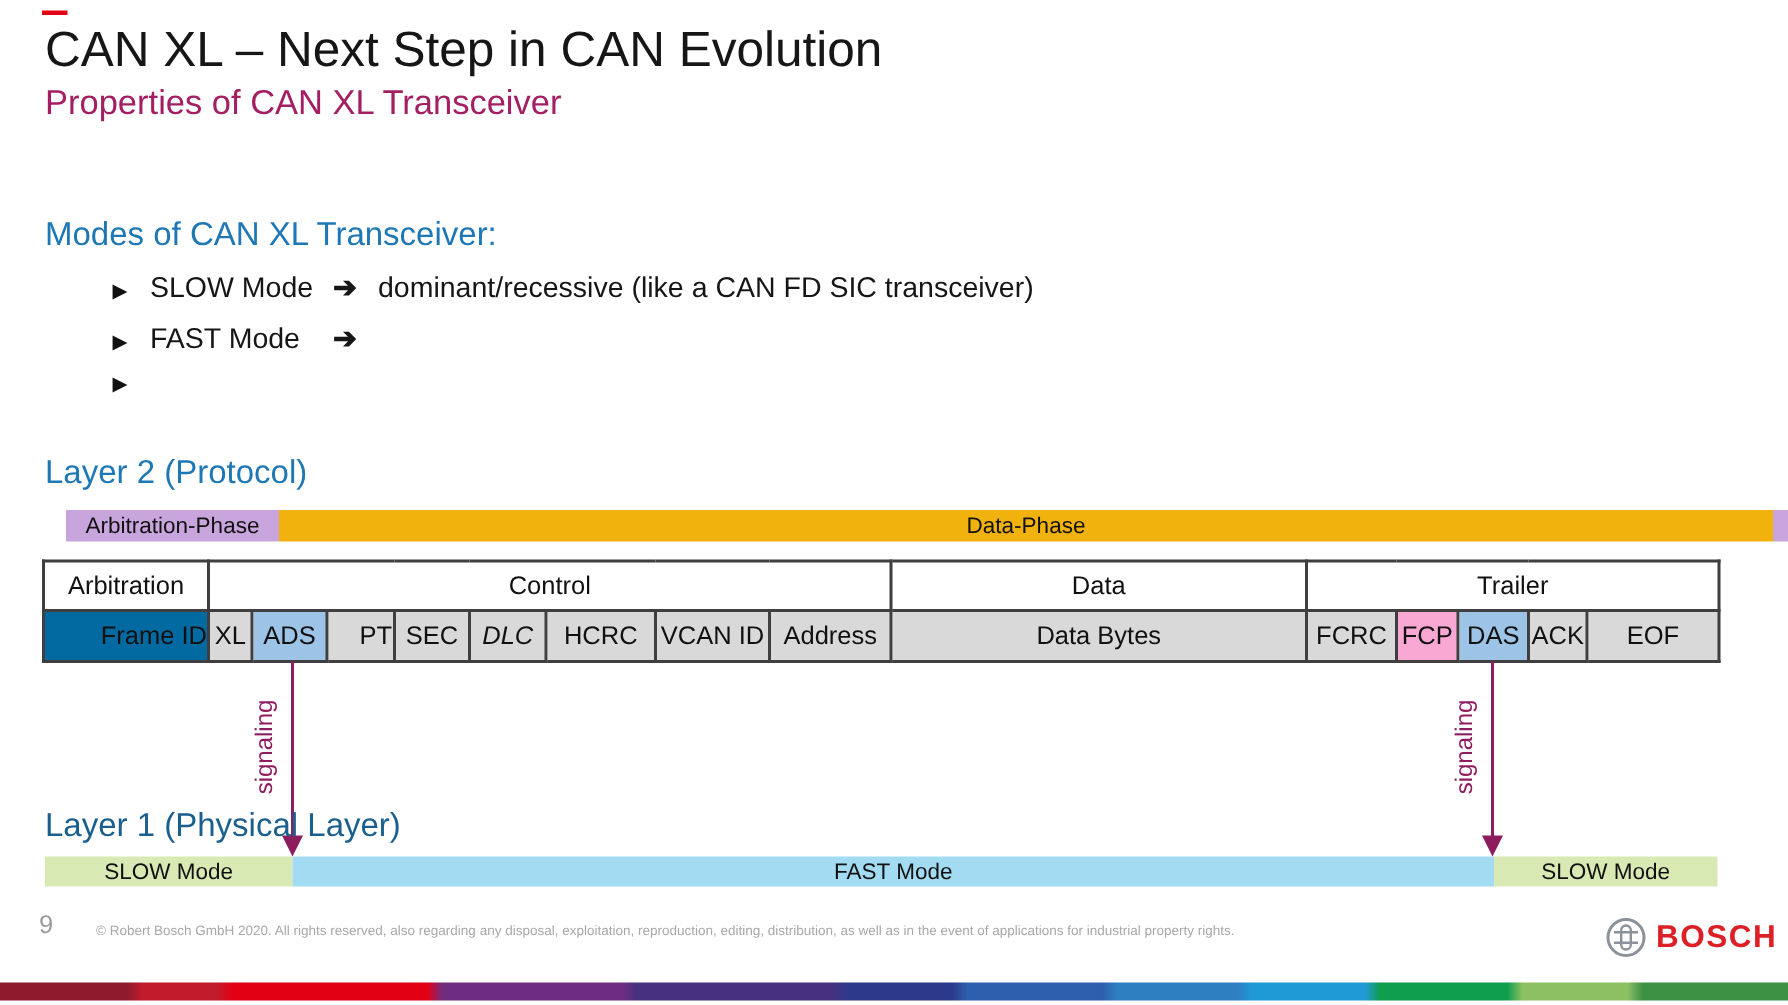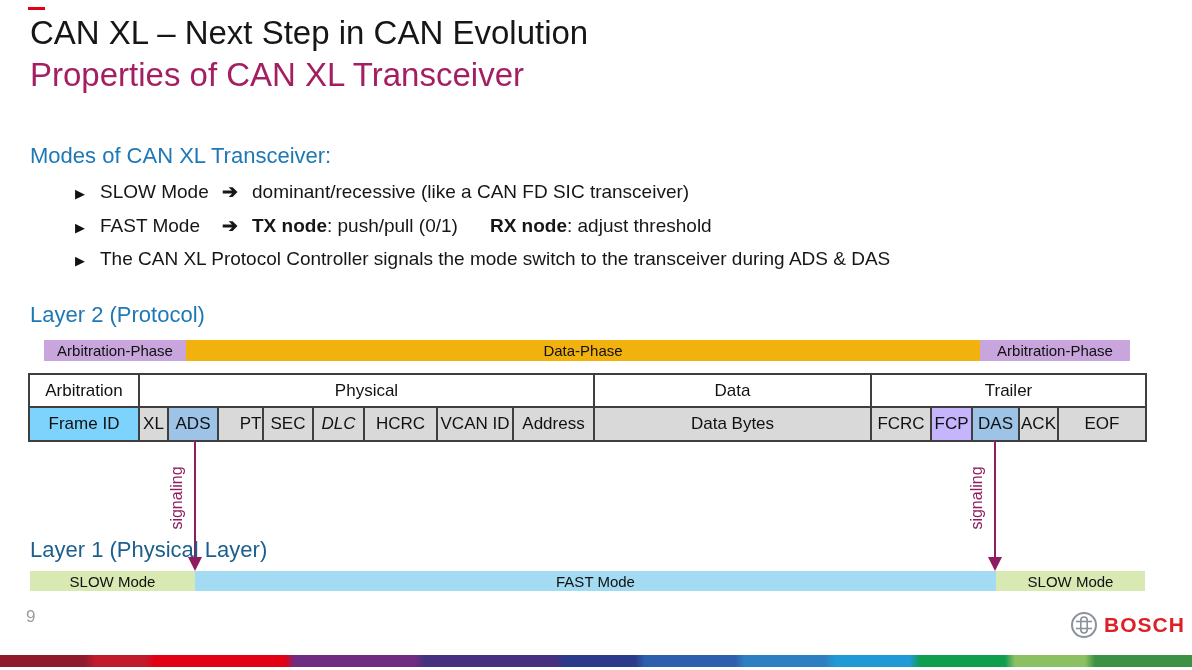--- a/index.html
+++ b/index.html
@@ -5,21 +5,21 @@
   * { margin:0; padding:0; box-sizing:border-box; }
   html,body { width:1192px; height:670px; }
   body {
     position:relative; background:#ffffff; overflow:hidden;
     font-family:"Liberation Sans", sans-serif; color:#161616;
   }
   .accent-dash { position:absolute; left:28px; top:7px; width:17px; height:3px; background:#e20015; }
 
   .title-block { position:absolute; left:30px; top:12px; }
   .title { font-size:33px; line-height:1.28; color:#161616; }
-  .subtitle { font-size:33px; line-height:1.28; color:#a41e62; }
+  .subtitle { font-size:23px; line-height:1.28; color:#a41e62; }
 
   .section-heading { position:absolute; font-size:22px; color:#1e78b5; }
   #modes-heading { left:30px; top:143px; }
   #layer2-heading { left:30px; top:302px; }
   #layer1-heading { left:30px; top:537px; color:#1a5f8e; }
 
   .bullets { position:absolute; left:75px; top:180px; width:1100px; }
   .bullet-row { display:flex; align-items:baseline; height:34px; font-size:19px; }
   .bullet-marker { width:25px; font-size:13px; color:#111; }
   .bullet-label { width:122px; }
@@ -81,33 +81,31 @@
   <div class="bullet-row">
     <span class="bullet-marker">▶</span>
     <span class="bullet-label">SLOW Mode</span>
     <span class="bullet-arrow">➔</span>
     <span>dominant/recessive (like a CAN FD SIC transceiver)</span>
   </div>
   <div class="bullet-row">
     <span class="bullet-marker">▶</span>
     <span class="bullet-label">FAST Mode</span>
     <span class="bullet-arrow">➔</span>
-    <span><span class="bold">TX node</span><span>: push/pull (0/1)</span><span class="rx-gap"></span><span class="bold">RX node</span><span>: adjust threshold</span></span>
   </div>
   <div class="bullet-row">
     <span class="bullet-marker">▶</span>
-    <span>The CAN XL Protocol Controller signals the mode switch to the transceiver during ADS &amp; DAS</span>
   </div>
 </div>
 
 <div class="section-heading" id="layer2-heading">Layer 2 (Protocol)</div>
 
 <div class="segbar" id="phase-bar">
   <div class="seg" style="width: 142px; background: rgb(201, 165, 221);">Arbitration-Phase</div>
-  <div class="seg" style="width: 794px; background: rgb(242, 178, 13);">Data-Phase</div>
+  <div class="seg" style="width: 996px; background: rgb(242, 178, 13);">Data-Phase</div>
   <div class="seg" style="width: 150px; background: rgb(201, 165, 221);">Arbitration-Phase</div>
 </div>
 
 <table id="frame-format-table">
   <colgroup>
       <col style="width: 110px;">
       <col style="width: 29px;">
       <col style="width: 50px;">
       <col style="width: 45px;">
       <col style="width: 50px;">
@@ -118,37 +116,37 @@
       <col style="width: 277px;">
       <col style="width: 60px;">
       <col style="width: 41px;">
       <col style="width: 47px;">
       <col style="width: 39px;">
       <col style="width: 88px;">
     </colgroup>
   <tbody>
       <tr class="grp-row">
         <td colspan="1" class="grp">Arbitration</td>
-        <td colspan="8" class="grp">Physical</td>
+        <td colspan="8" class="grp">Control</td>
         <td colspan="1" class="grp">Data</td>
         <td colspan="5" class="grp">Trailer</td>
       </tr>
   <tr class="fld-row">
-        <td class="fld" style="background: #7dd3fc;">Frame ID</td>
+        <td class="fld" style="background: #0369a1; text-align: right;">Frame ID</td>
         <td class="fld" style="background: rgb(217, 217, 217);">XL</td>
         <td class="fld" style="background: rgb(157, 195, 230);">ADS</td>
         <td class="fld" style="background: rgb(217, 217, 217); padding-left: 20px;">PT</td>
         <td class="fld" style="background: rgb(217, 217, 217);">SEC</td>
         <td class="fld" style="background: rgb(217, 217, 217); font-style: italic;">DLC</td>
         <td class="fld" style="background: rgb(217, 217, 217);">HCRC</td>
         <td class="fld" style="background: rgb(217, 217, 217);">VCAN ID</td>
         <td class="fld" style="background: rgb(217, 217, 217);">Address</td>
         <td class="fld" style="background: rgb(217, 217, 217);">Data Bytes</td>
         <td class="fld" style="background: rgb(217, 217, 217);">FCRC</td>
-        <td class="fld" style="background: #c4b5fd;">FCP</td>
+        <td class="fld" style="background: #f9a8d4;">FCP</td>
         <td class="fld" style="background: rgb(157, 195, 230);">DAS</td>
         <td class="fld" style="background: rgb(217, 217, 217);">ACK</td>
         <td class="fld" style="background: rgb(217, 217, 217);">EOF</td>
       </tr>
 </tbody>
   </table>
 
 <div class="sig-text" id="ads-signaling-text" style="color: rgb(142, 29, 95);">signaling</div>
 <div class="sig-text" id="das-signaling-text" style="color: rgb(142, 29, 95);">signaling</div>
 <div class="sig-line" id="ads-arrow-line" style="background: rgb(142, 29, 95);"></div>
@@ -159,20 +157,21 @@
 <div class="section-heading" id="layer1-heading">Layer 1 (Physical Layer)</div>
 
 <div class="segbar" id="mode-bar">
   <div class="seg" style="width: 165px; background: rgb(217, 233, 180);">SLOW Mode</div>
   <div class="seg" style="width: 801px; background: rgb(163, 220, 242);">FAST Mode</div>
   <div class="seg" style="width: 149px; background: rgb(217, 233, 180);">SLOW Mode</div>
 </div>
 
 <div class="footer-pagenum">9</div>
 <div class="footer-meta">
+  <div class="l2">© Robert Bosch GmbH 2020. All rights reserved, also regarding any disposal, exploitation, reproduction, editing, distribution, as well as in the event of applications for industrial property rights.</div>
 </div>
 
 <div class="bosch-logo">
   <svg width="28" height="28" viewBox="0 0 28 28">
     <circle cx="14" cy="14" r="12" fill="none" stroke="#8b929a" stroke-width="2"></circle>
     <line x1="6" y1="10.5" x2="22" y2="10.5" stroke="#8b929a" stroke-width="1.6"></line>
     <line x1="6" y1="17.5" x2="22" y2="17.5" stroke="#8b929a" stroke-width="1.6"></line>
     <rect x="10.8" y="6" width="6.4" height="16" rx="3.2" fill="none" stroke="#8b929a" stroke-width="1.6"></rect>
   </svg>
   <span class="bosch-wordmark" style="color: rgb(221, 32, 37);">BOSCH</span>

